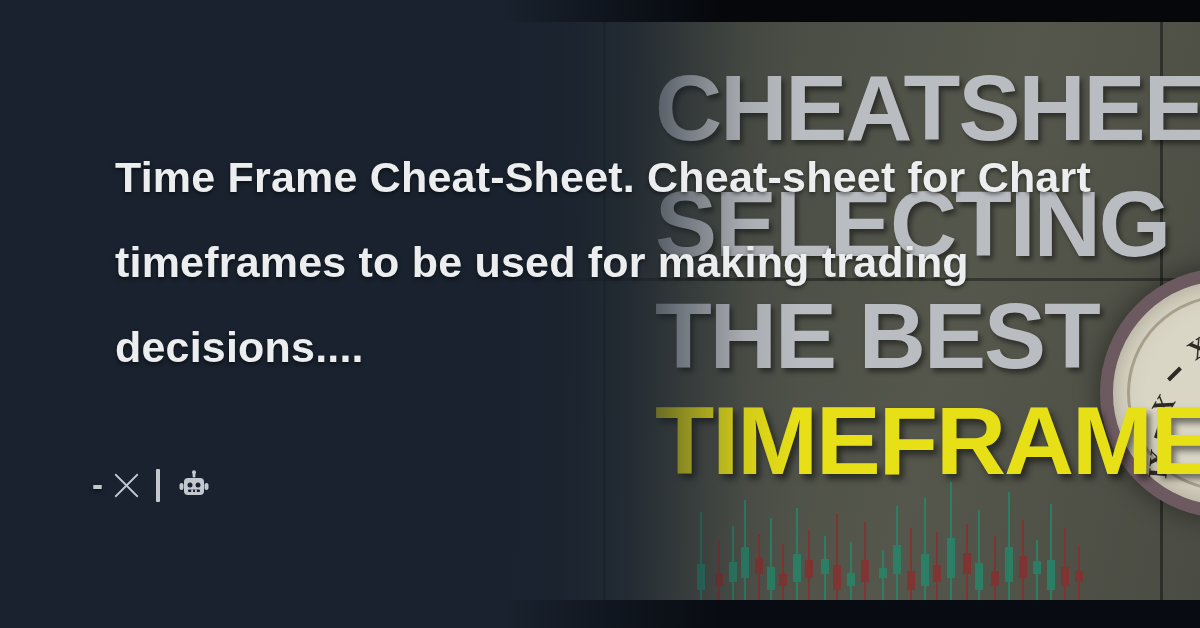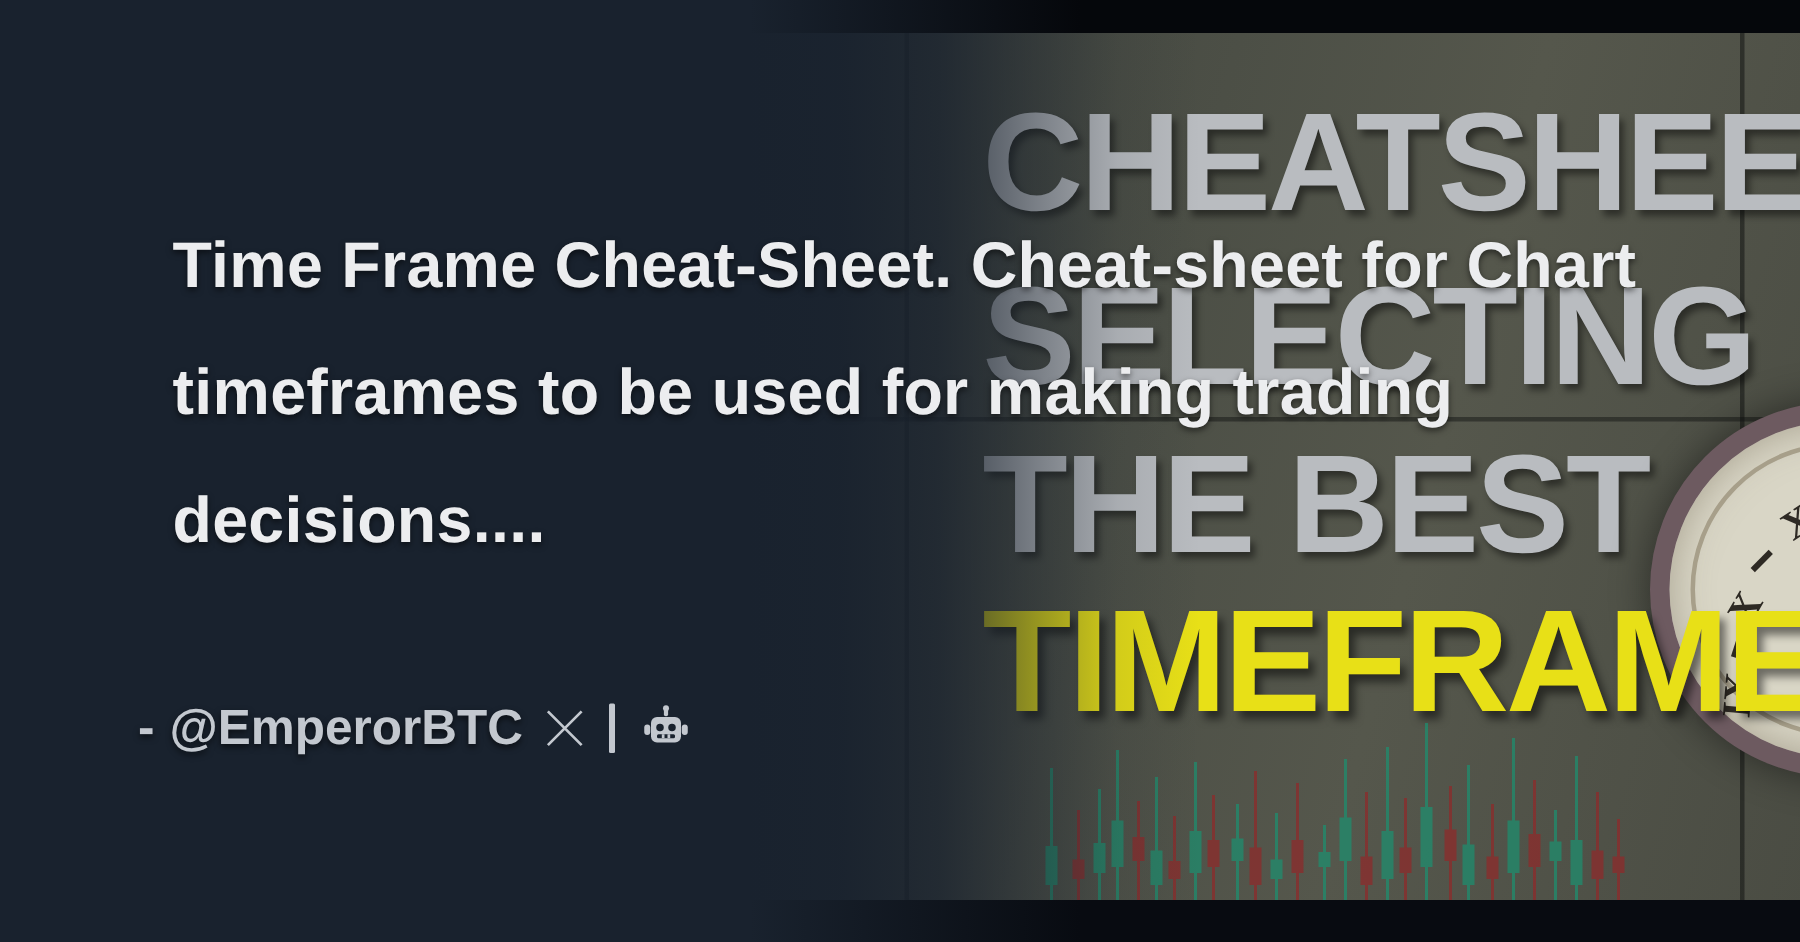--- a/index.html
+++ b/index.html
@@ -325,21 +325,20 @@
   <div class="overlay"></div>
   <div class="overlay-top"></div>
   <div class="overlay-bottom"></div>
 
   <div class="content">
 
     <div class="title">Time Frame Cheat-Sheet. Cheat-sheet for Chart timeframes to be used for making trading decisions....</div>
 
     <div class="attrib">
       <span class="dash">-</span>
-      <span class="handle">@EmperorBTC</span>
       <span class="x-logo">
         <svg viewBox="0 0 24 24" aria-hidden="true">
           <path fill="none" stroke="#c3c8cf" stroke-width="1.6" d="M2 2 L22 22 M22 2 L2 22"></path>
         </svg>
       </span>
       <span class="pipe"></span>
       <span class="robot-icon">
         <svg viewBox="0 0 32 32" aria-hidden="true">
           <rect x="6" y="9" width="20" height="17" rx="4" fill="#c3c8cf"></rect>
           <rect x="14.6" y="3.5" width="2.8" height="5" rx="1.2" fill="#c3c8cf"></rect>

